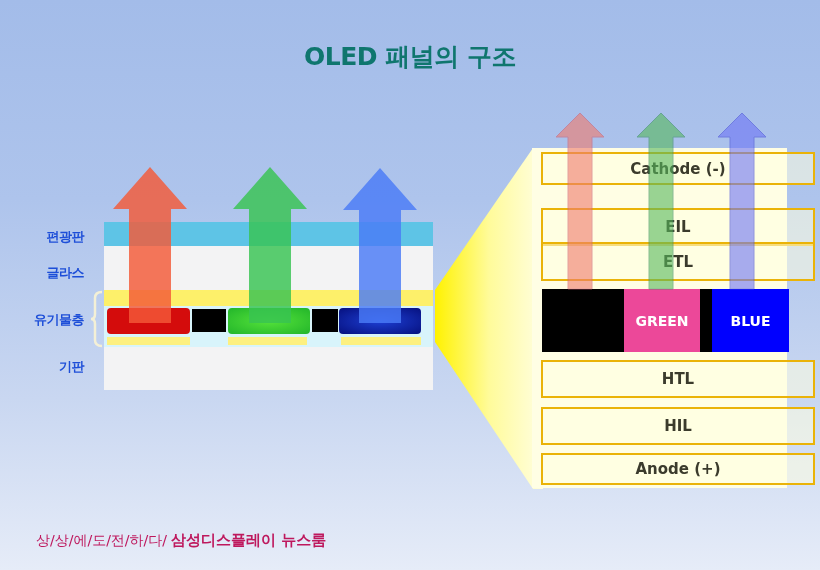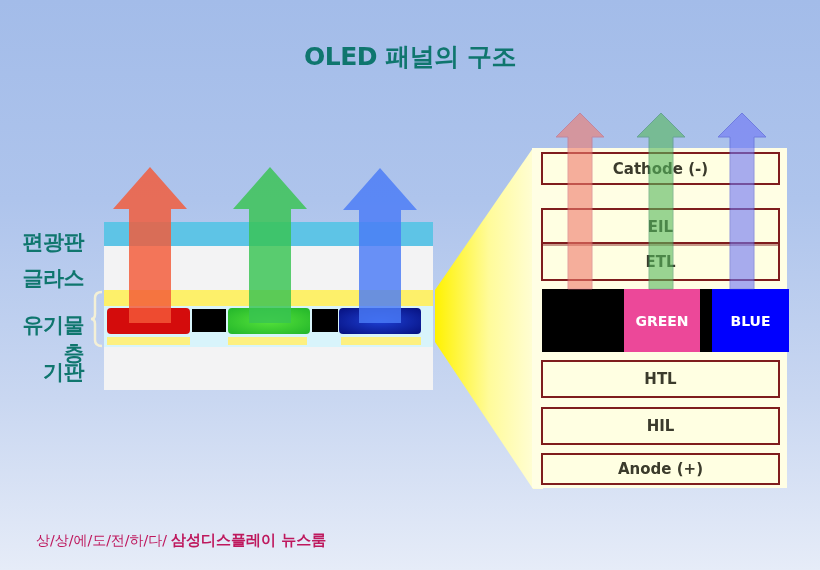--- a/index.html
+++ b/index.html
@@ -1,24 +1,24 @@
 <!DOCTYPE html>
 <html><head>
 <meta charset="utf-8">
 <style>
   html,body{margin:0;padding:0;}
   body{width:820px;height:570px;position:relative;overflow:hidden;
     background:linear-gradient(180deg,#a3bce9 0%,#aec4ec 35%,#c9d7f1 70%,#e6ecf8 100%);
     font-family:"DejaVu Sans","Liberation Sans",sans-serif;}
   .abs{position:absolute;}
   .title{left:0;top:40px;width:820px;text-align:center;font-size:25px;font-weight:bold;color:#0f766e;letter-spacing:-0.5px;}
-  .lbl{font-size:21px;font-weight:bold;color:#0f766e;text-align:right;width:80px;left:4px;letter-spacing:-0.5px;}
+  .lbl{font-size:13px;font-weight:bold;color:#1d4ed8;text-align:right;width:80px;left:4px;letter-spacing:-0.5px;}
   .layer{left:104px;width:329px;}
   .arrow{opacity:0.82;}
-  .box{left:541px;width:239px;border:2px solid #7f1d1d;background:rgba(255,255,224,0.55);box-sizing:border-box;
+  .box{left:541px;width:274px;border:2px solid #eab308;background:rgba(255,255,224,0.55);box-sizing:border-box;
     display:flex;align-items:center;justify-content:center;font-size:15px;font-weight:bold;color:#3b3b2c;}
   .rgbcell{position:absolute;top:0;height:63px;display:flex;align-items:center;justify-content:center;
     color:#fff;font-weight:bold;font-size:14px;}
   .footer{left:36px;top:531px;font-size:14px;color:#be185d;}
   .footer b{font-size:15px;margin-left:4px;}
 </style>
 </head>
 <body>
 
 <div class="abs title">OLED 패널의 구조</div>

